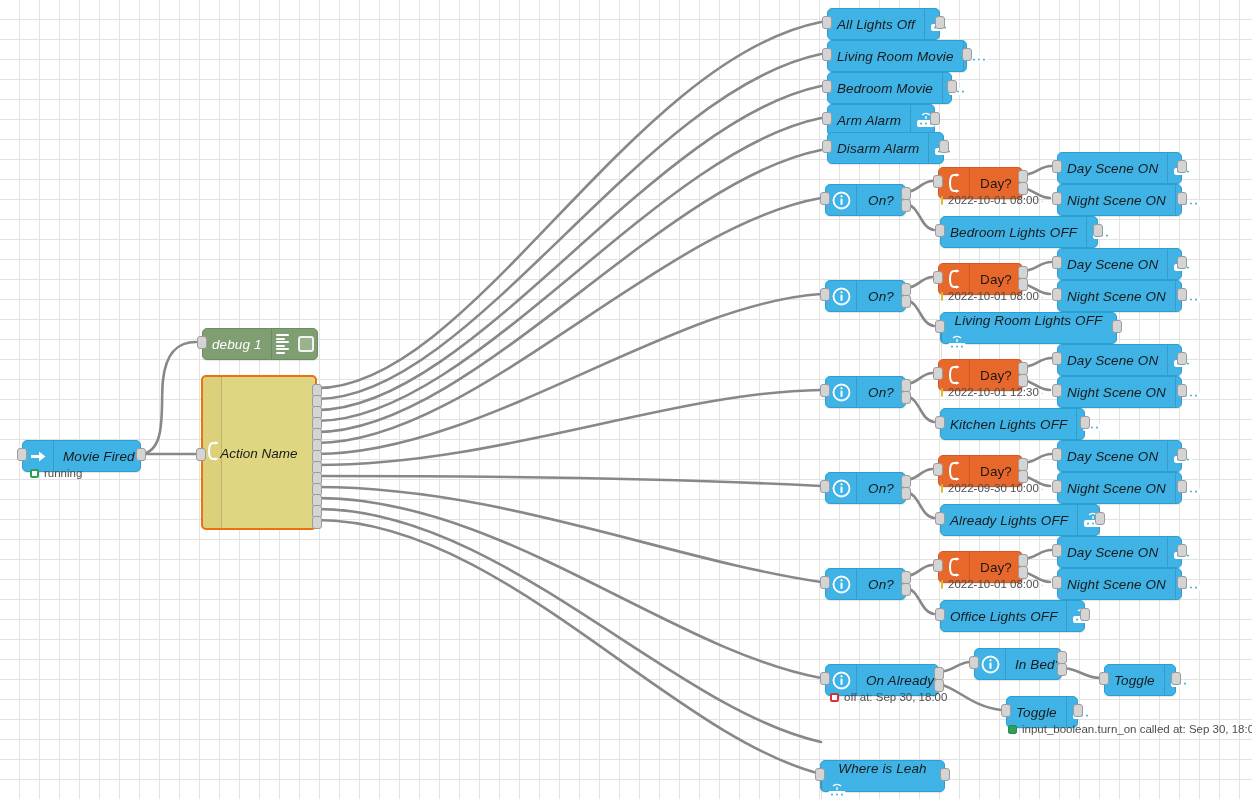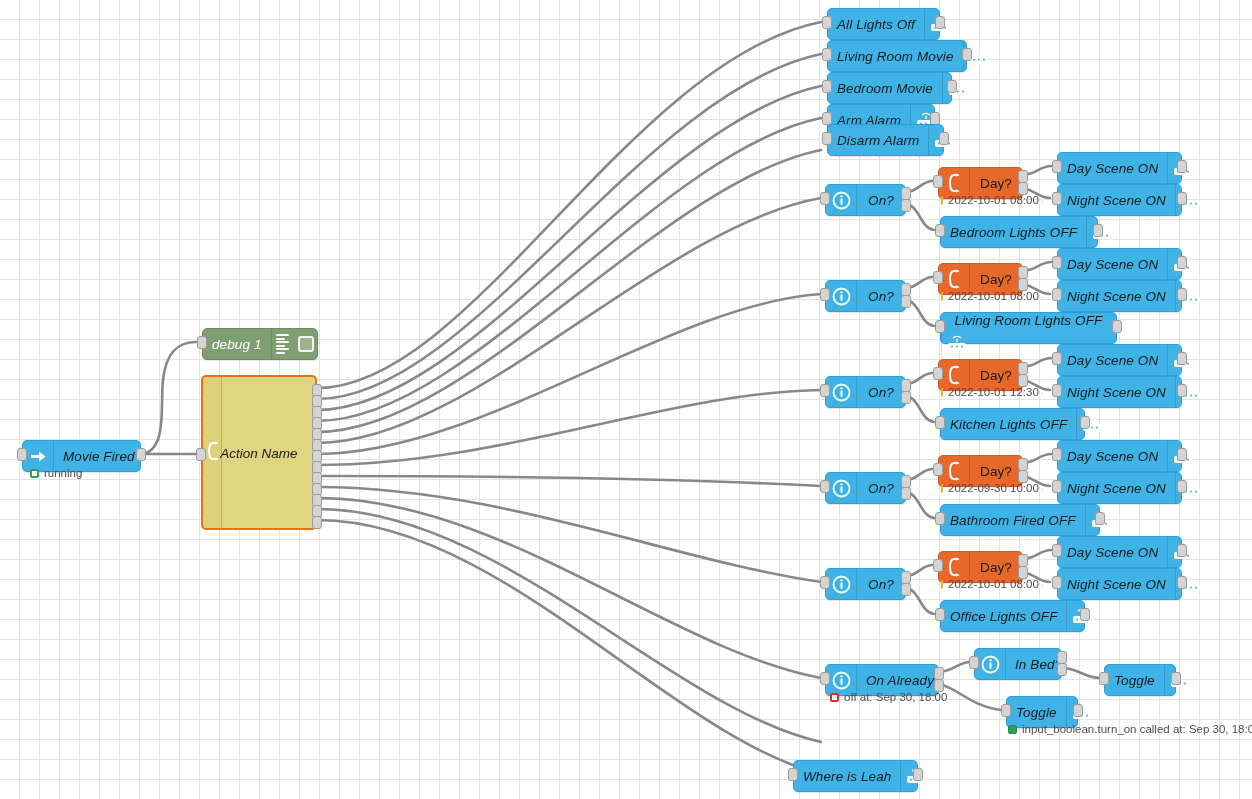--- a/index.html
+++ b/index.html
@@ -309,21 +309,21 @@
           <circle cx="10" cy="11.5" r="1" fill="#3fb3e6"></circle>
           <rect x="4" y="10.8" width="2" height="1.6" fill="#3fb3e6"></rect>
           <rect x="14" y="10.8" width="2" height="1.6" fill="#3fb3e6"></rect>
           <path d="M10,7 v-3" stroke="#fff" stroke-width="1.4"></path>
           <path d="M6,3 a6,6 0 0 1 8,0" stroke="#fff" stroke-width="1.4" fill="none"></path>
         </svg>
     </div>
     <div class="port out" style="top:7px;"></div>
   </div>
 
-  <div class="node blue" style="left:827px;top:124px;width:117px;">
+  <div class="node blue" style="left:827px;top:132px;width:117px;">
     <div class="port in" style="top:7px;"></div>
     <div class="lbl">Disarm Alarm</div>
     <div class="iconbox right">
       <svg width="20" height="16" viewBox="0 0 20 16">
           <path d="M3,8 h14 a2,2 0 0 1 2,2 v3 a2,2 0 0 1 -2,2 h-14 a2,2 0 0 1 -2,-2 v-3 a2,2 0 0 1 2,-2 z" fill="#fff"></path>
           <circle cx="10" cy="11.5" r="1" fill="#3fb3e6"></circle>
           <rect x="4" y="10.8" width="2" height="1.6" fill="#3fb3e6"></rect>
           <rect x="14" y="10.8" width="2" height="1.6" fill="#3fb3e6"></rect>
           <path d="M10,7 v-3" stroke="#fff" stroke-width="1.4"></path>
           <path d="M6,3 a6,6 0 0 1 8,0" stroke="#fff" stroke-width="1.4" fill="none"></path>
@@ -615,21 +615,21 @@
           <rect x="4" y="10.8" width="2" height="1.6" fill="#3fb3e6"></rect>
           <rect x="14" y="10.8" width="2" height="1.6" fill="#3fb3e6"></rect>
           <path d="M10,7 v-3" stroke="#fff" stroke-width="1.4"></path>
           <path d="M6,3 a6,6 0 0 1 8,0" stroke="#fff" stroke-width="1.4" fill="none"></path>
         </svg>
     </div>
     <div class="port out" style="top:7px;"></div>
   </div>
   <div class="node blue" style="left:940px;top:504px;width:160px;">
     <div class="port in" style="top:7px;"></div>
-    <div class="lbl">Bathroom Fired OFF</div>
+    <div class="lbl">Already Lights OFF</div>
     <div class="iconbox right">
       <svg width="20" height="16" viewBox="0 0 20 16">
           <path d="M3,8 h14 a2,2 0 0 1 2,2 v3 a2,2 0 0 1 -2,2 h-14 a2,2 0 0 1 -2,-2 v-3 a2,2 0 0 1 2,-2 z" fill="#fff"></path>
           <circle cx="10" cy="11.5" r="1" fill="#3fb3e6"></circle>
           <rect x="4" y="10.8" width="2" height="1.6" fill="#3fb3e6"></rect>
           <rect x="14" y="10.8" width="2" height="1.6" fill="#3fb3e6"></rect>
           <path d="M10,7 v-3" stroke="#fff" stroke-width="1.4"></path>
           <path d="M6,3 a6,6 0 0 1 8,0" stroke="#fff" stroke-width="1.4" fill="none"></path>
         </svg>
     </div>
@@ -774,21 +774,21 @@
         </svg>
     </div>
     <div class="port out" style="top:7px;"></div>
   </div>
   <div class="status" style="left:1008px;top:723px;">
     <span class="dot green-fill"></span>
     <span>input_boolean.turn_on called at: Sep 30, 18:00</span>
   </div>
 
 
-  <div class="node blue" style="left:793px;top:760px;width:125px;">
+  <div class="node blue" style="left:820px;top:760px;width:125px;flex-direction:column;">
     <div class="port in" style="top:7px;"></div>
     <div class="lbl">Where is Leah</div>
     <div class="iconbox right">
       <svg width="20" height="16" viewBox="0 0 20 16">
           <path d="M3,8 h14 a2,2 0 0 1 2,2 v3 a2,2 0 0 1 -2,2 h-14 a2,2 0 0 1 -2,-2 v-3 a2,2 0 0 1 2,-2 z" fill="#fff"></path>
           <circle cx="10" cy="11.5" r="1" fill="#3fb3e6"></circle>
           <rect x="4" y="10.8" width="2" height="1.6" fill="#3fb3e6"></rect>
           <rect x="14" y="10.8" width="2" height="1.6" fill="#3fb3e6"></rect>
           <path d="M10,7 v-3" stroke="#fff" stroke-width="1.4"></path>
           <path d="M6,3 a6,6 0 0 1 8,0" stroke="#fff" stroke-width="1.4" fill="none"></path>

